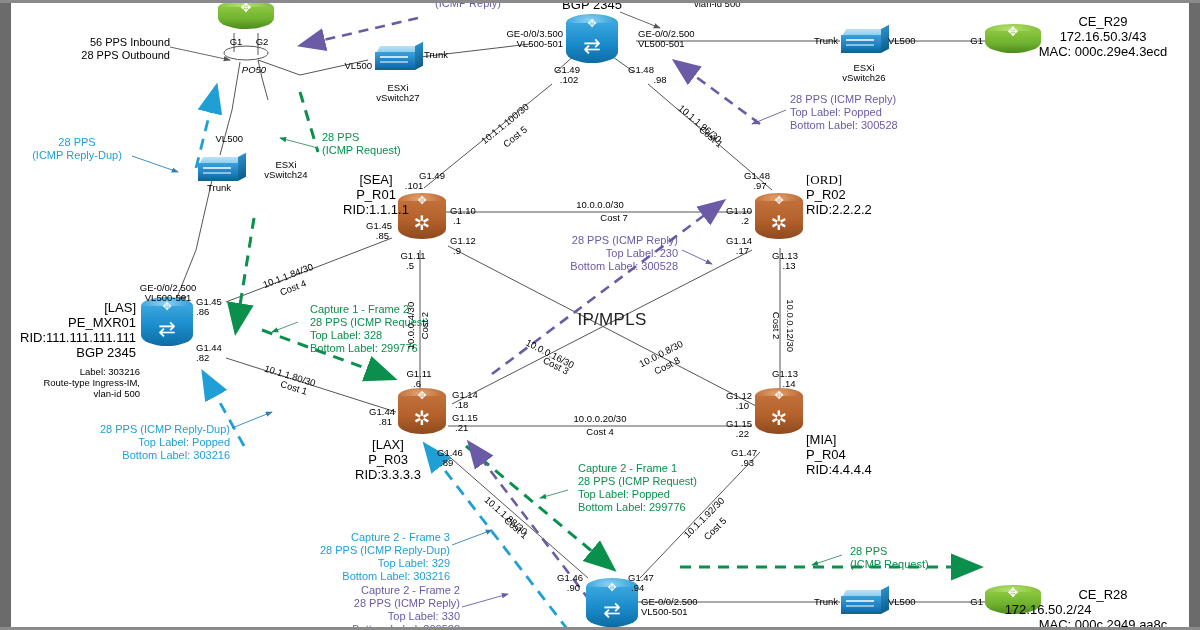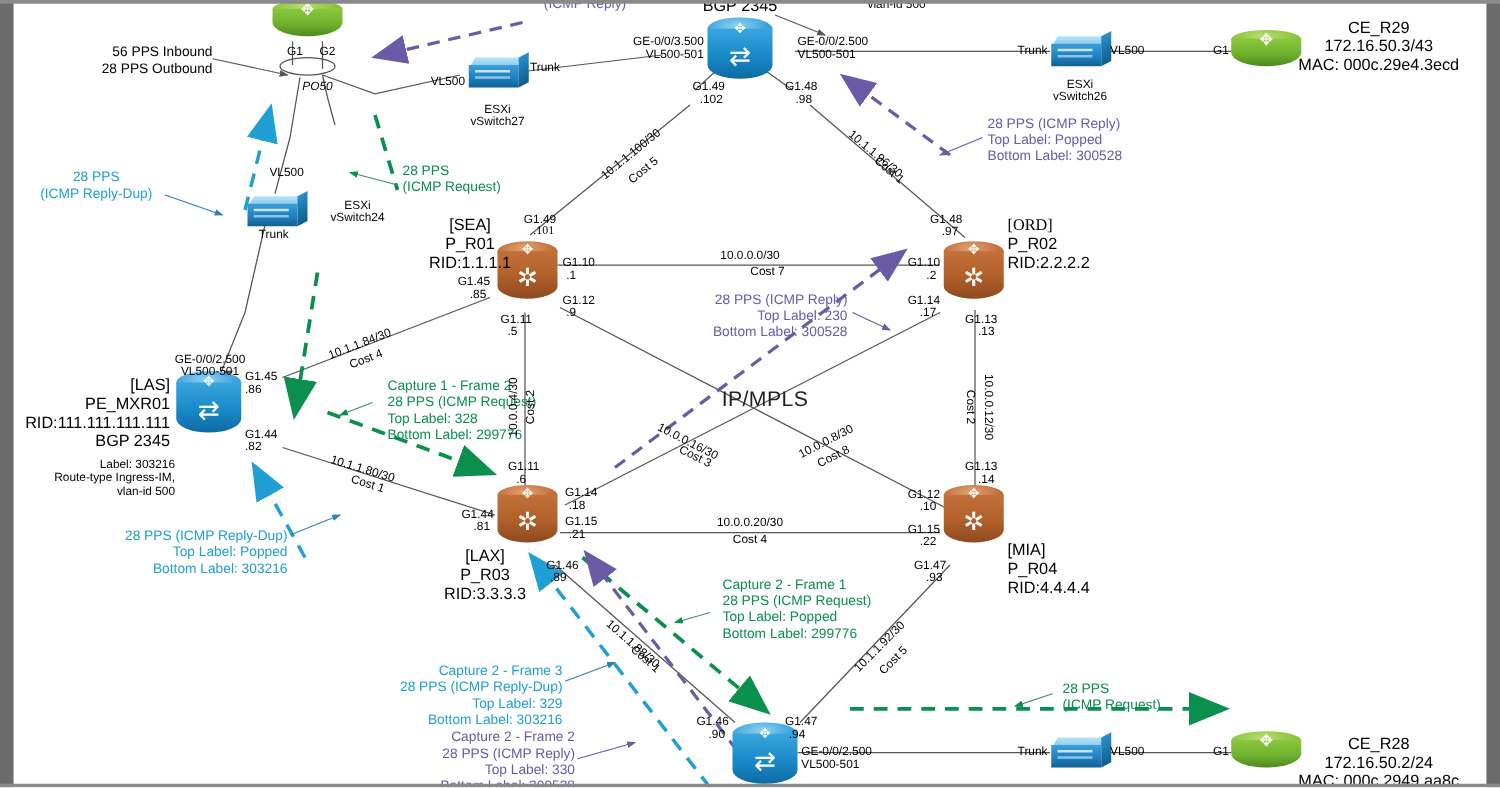--- a/index.html
+++ b/index.html
@@ -391,21 +391,21 @@
   <div class="lbl r sm t-black" style="left:563px; top:28px;">GE-0/0/3.500</div>
   <div class="lbl r sm t-black" style="left:563px; top:38px;">VL500-501</div>
   <div class="lbl l sm t-black" style="left:638px; top:28px;">GE-0/0/2.500</div>
   <div class="lbl l sm t-black" style="left:638px; top:38px;">VL500-501</div>
 
   <div class="lbl l sm t-black" style="left:694px; top:-2px;">vlan-id 500</div>
 
   <div class="lbl c sm t-black" style="left:567px; top:64px;">G1.49</div>
   <div class="lbl c sm t-black" style="left:569px; top:74px;">.102</div>
   <div class="lbl c sm t-black" style="left:641px; top:64px;">G1.48</div>
-  <div class="lbl c sm t-black" style="left:643px; top:74px;">.98</div>
+  <div class="lbl c sm t-black" style="left:660px; top:74px;">.98</div>
 
   <div class="lbl r sm t-black" style="left:838px; top:35px;">Trunk</div>
   <div class="lbl l sm t-black" style="left:888px; top:35px;">VL500</div>
   <div class="lbl c sm t-black" style="left:864px; top:62px;">ESXi</div>
   <div class="lbl c sm t-black" style="left:864px; top:72px;">vSwitch26</div>
 
   <div class="lbl r sm t-black" style="left:983px; top:35px;">G1</div>
   <div class="lbl c big t-black" style="left:1103px; top:14px;">CE_R29</div>
   <div class="lbl c big t-black" style="left:1103px; top:29px;">172.16.50.3/43</div>
   <div class="lbl c big t-black" style="left:1103px; top:44px;">MAC: 000c.29e4.3ecd</div>
@@ -417,21 +417,21 @@
   <div class="lbl c sm t-black" style="left:505px; top:118px; transform:translateX(-50%) rotate(-39deg);">10.1.1.100/30</div>
   <div class="lbl c sm t-black" style="left:515px; top:131px; transform:translateX(-50%) rotate(-39deg);">Cost 5</div>
 
   <div class="lbl c sm t-black" style="left:700px; top:118px; transform:translateX(-50%) rotate(40deg);">10.1.1.96/30</div>
   <div class="lbl c sm t-black" style="left:711px; top:131px; transform:translateX(-50%) rotate(40deg);">Cost 1</div>
 
   <div class="lbl c big t-black" style="left:376px; top:172px;">[SEA]</div>
   <div class="lbl c big t-black" style="left:376px; top:187px;">P_R01</div>
   <div class="lbl c big t-black" style="left:376px; top:202px;">RID:1.1.1.1</div>
   <div class="lbl c sm t-black" style="left:432px; top:170px;">G1.49</div>
-  <div class="lbl c sm t-black" style="left:435px; top:180px;font-family:Liberation Serif, serif;">.101</div>
+  <div class="lbl c sm t-black" style="left:414px; top:180px;">.101</div>
   <div class="lbl r sm t-black" style="left:392px; top:220px;">G1.45</div>
   <div class="lbl r sm t-black" style="left:389px; top:230px;">.85</div>
   <div class="lbl l sm t-black" style="left:450px; top:205px;">G1.10</div>
   <div class="lbl l sm t-black" style="left:453px; top:215px;">.1</div>
   <div class="lbl l sm t-black" style="left:450px; top:235px;">G1.12</div>
   <div class="lbl l sm t-black" style="left:453px; top:245px;">.9</div>
   <div class="lbl c sm t-black" style="left:413px; top:250px;">G1.11</div>
   <div class="lbl c sm t-black" style="left:410px; top:260px;">.5</div>
 
   <div class="lbl l big t-black" style="left:806px; top:172px;font-family:Liberation Serif, serif;">[ORD]</div>
@@ -555,21 +555,21 @@
   <div class="lbl l sm t-black" style="left:641px; top:606px;">VL500-501</div>
 
   <div class="lbl r sm t-black" style="left:838px; top:596px;">Trunk</div>
   <div class="lbl l sm t-black" style="left:888px; top:596px;">VL500</div>
 
   <div class="lbl l mid t-green" style="left:850px; top:545px;">28 PPS
 (ICMP Request)</div>
 
   <div class="lbl r sm t-black" style="left:983px; top:596px;">G1</div>
   <div class="lbl c big t-black" style="left:1103px; top:587px;">CE_R28</div>
-  <div class="lbl c big t-black" style="left:1103px; top:602px;">172.16.50.2/24</div>
+  <div class="lbl c big t-black" style="left:1048px; top:602px;">172.16.50.2/24</div>
   <div class="lbl c big t-black" style="left:1103px; top:617px;">MAC: 000c.2949.aa8c</div>
 
   <div class="edge-left"></div>
   <div class="edge-left2"></div>
   <div class="edge-right"></div>
   <div class="edge-right2"></div>
   <div class="edge-top"></div>
   <div class="edge-bottom"></div>
 
 </div>

